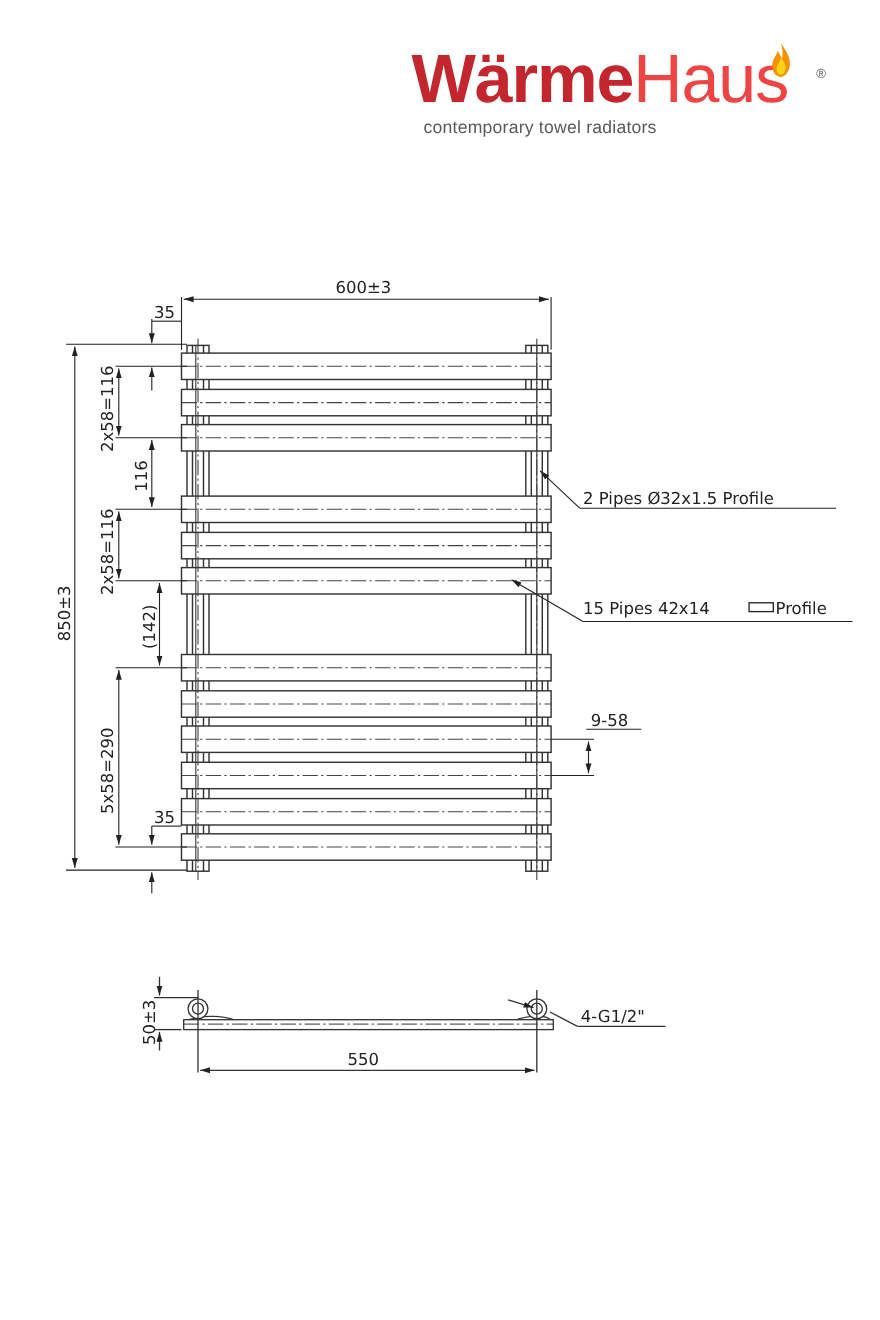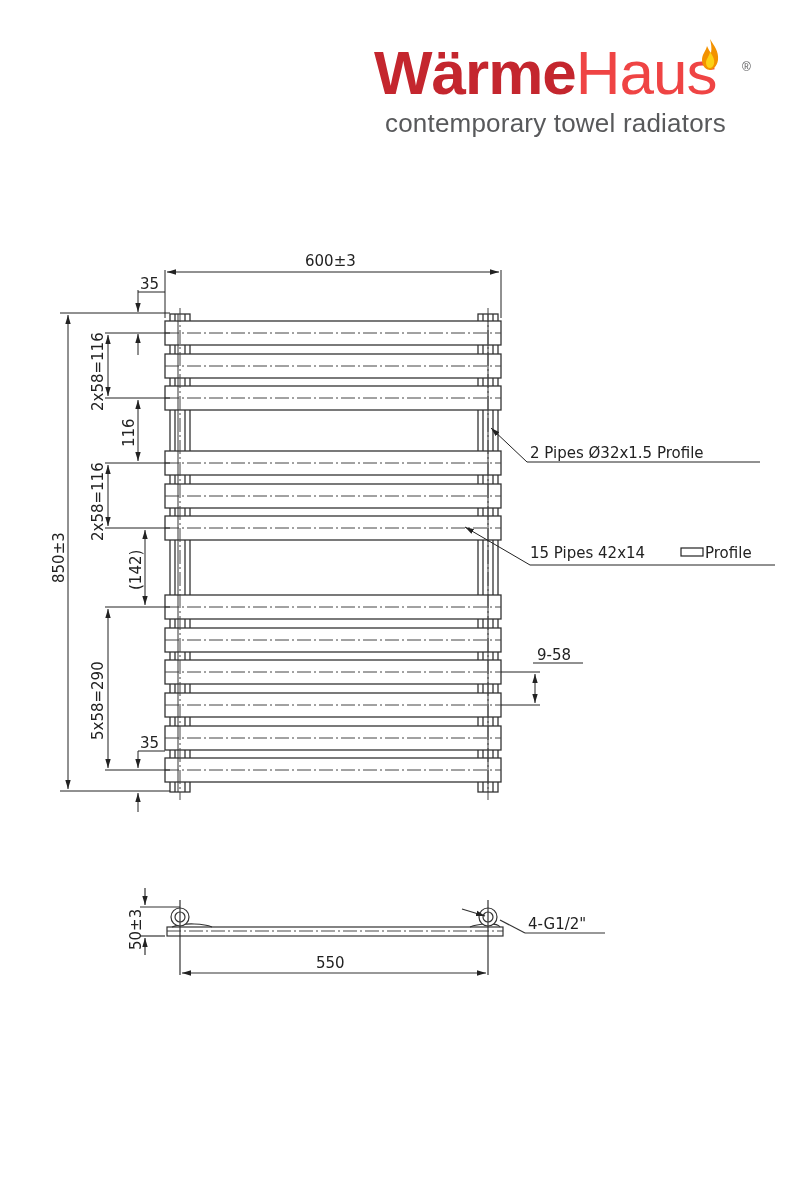--- a/index.html
+++ b/index.html
@@ -2,21 +2,21 @@
 <html><head>
 <meta charset="utf-8">
 <style>
   html, body { margin: 0; padding: 0; background: #ffffff; }
   body { width: 800px; height: 1200px; position: relative; overflow: hidden; font-family: "DejaVu Sans", sans-serif; }
   .logo { position: absolute; left: 374px; top: 42px; width: 400px; height: 100px; }
   .logo-word { position: absolute; left: 0; top: 0; font-family: "Liberation Sans", sans-serif; font-weight: bold; font-size: 62px; line-height: 62px; letter-spacing: -1px; white-space: nowrap; }
   .logo-red { color: #c4262e; margin-top: 48px; }
   .logo-grey { color: #ef4444; font-weight: normal; }
   .logo-reg { position: absolute; left: 368px; top: 18px; font-size: 12px; color: #58595b; font-family: "Liberation Sans", sans-serif; }
-  .logo-tag { position: absolute; left: 11px; top: 66px; font-family: "Liberation Sans", sans-serif; font-size: 26px; color: #58595b; white-space: nowrap; letter-spacing: 0.2px; }
+  .logo-tag { position: absolute; left: 11px; top: 66px; font-family: "Liberation Sans", sans-serif; font-size: 16px; color: #58595b; white-space: nowrap; letter-spacing: 0.2px; }
   .logo-flame { position: absolute; left: 325px; top: -4px; width: 22px; height: 34px; }
   svg.drawing { position: absolute; left: 0; top: 0; }
   .dim-text { font-family: "DejaVu Sans", sans-serif; font-size: 15px; fill: #222; }
 </style>
 </head>
 <body>
 
 <div class="logo">
   <div class="logo-word">
     <span class="logo-red">Wärme</span><span class="logo-grey">Haus</span>

